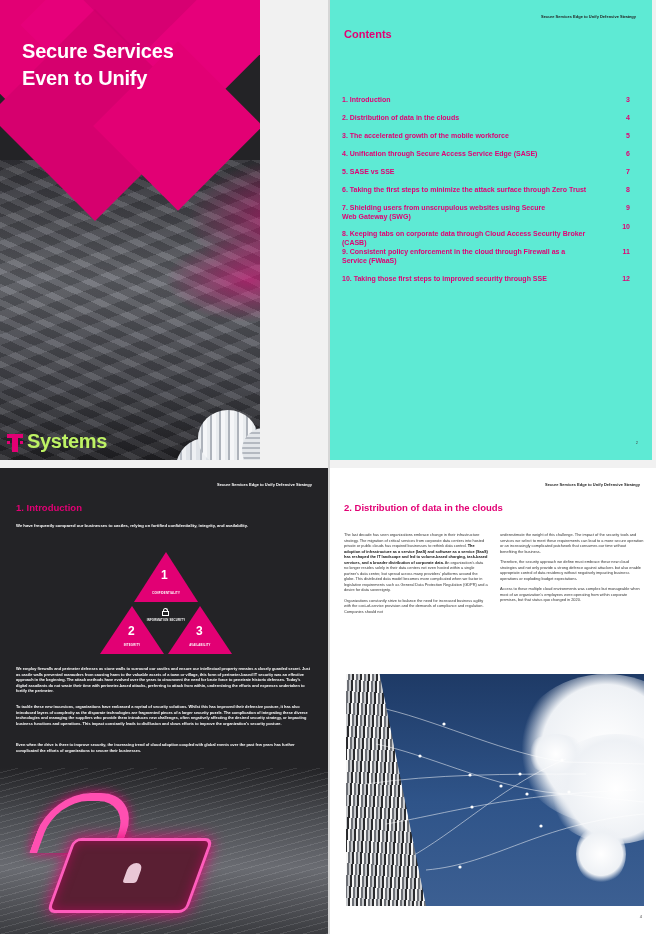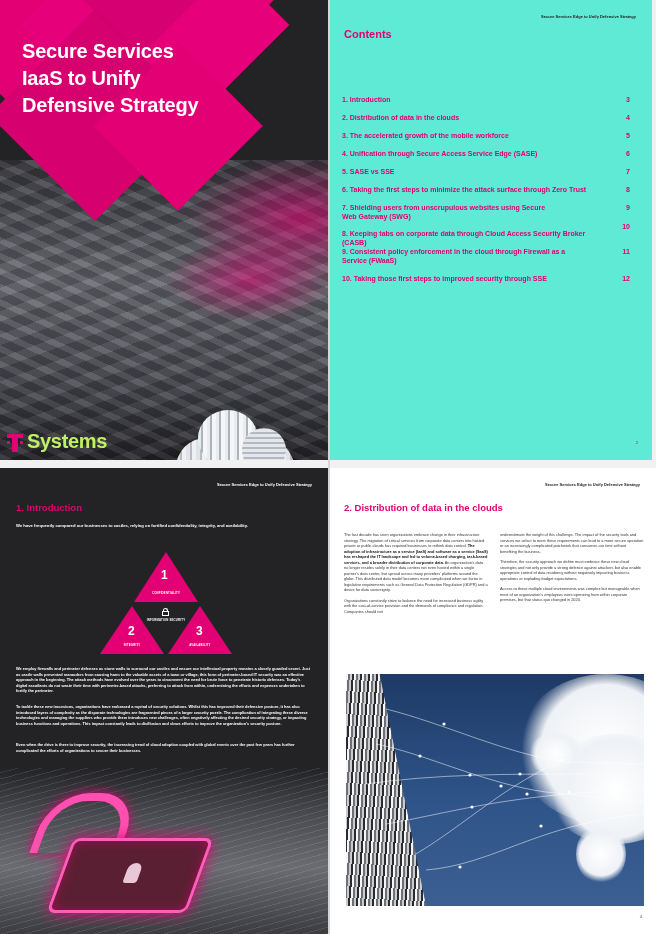--- a/index.html
+++ b/index.html
@@ -1,20 +1,20 @@
 <!DOCTYPE html>
 <html><head>
 <meta charset="utf-8">
 <style>
   * { box-sizing: border-box; margin: 0; padding: 0; }
   html, body { width: 656px; height: 934px; overflow: hidden; background: #f1f1f1; }
   body { font-family: "Liberation Sans", sans-serif; position: relative; }
 
   .page { position: absolute; overflow: hidden; }
-  #p1 { left: 0; top: 0; width: 328px; height: 460px; background: #232326; text-decoration: underline; }
+  #p1 { left: 0; top: 0; width: 260px; height: 460px; background: #232326; text-decoration: underline; }
   #p2 { left: 330px; top: 0; width: 322px; height: 460px; background: #5eead4; }
   #p3 { left: 0; top: 468px; width: 328px; height: 466px; background: #232326; }
   #p4 { left: 330px; top: 468px; width: 326px; height: 466px; background: #ffffff; }
   .vdiv { position: absolute; left: 328px; top: 0; width: 2px; height: 934px; background: #d6d6d6; }
 
   
   .cover-photo { position: absolute; left: 0; top: 160px; width: 328px; height: 300px;
     background:
       radial-gradient(ellipse 120px 60px at 250px 120px, rgba(226,0,116,0.55), transparent 70%),
       radial-gradient(ellipse 160px 90px at 300px 60px, rgba(226,0,116,0.6), transparent 70%),
@@ -106,22 +106,21 @@
         <div class="c3"></div>
     </div>
   </div>
   <div class="diamond d1"></div>
   <div class="diamond d2"></div>
   <div class="diamond d3"></div>
   <div class="diamond d4"></div>
   <div class="diamond d5"></div>
   <h1 class="cover-title">
     <div>Secure Services</div>
-    <div>IaaS to Unify</div>
-    <div>Defensive Strategy</div>
+    <div>Even to Unify</div>
   </h1>
   <div class="brand">
     <div class="brand-t">
       <div class="bar"></div>
         <div class="stem"></div>
         <div class="dot dl"></div>
         <div class="dot dr"></div>
     </div>
     <span class="brand-name">Systems</span>
   </div>

